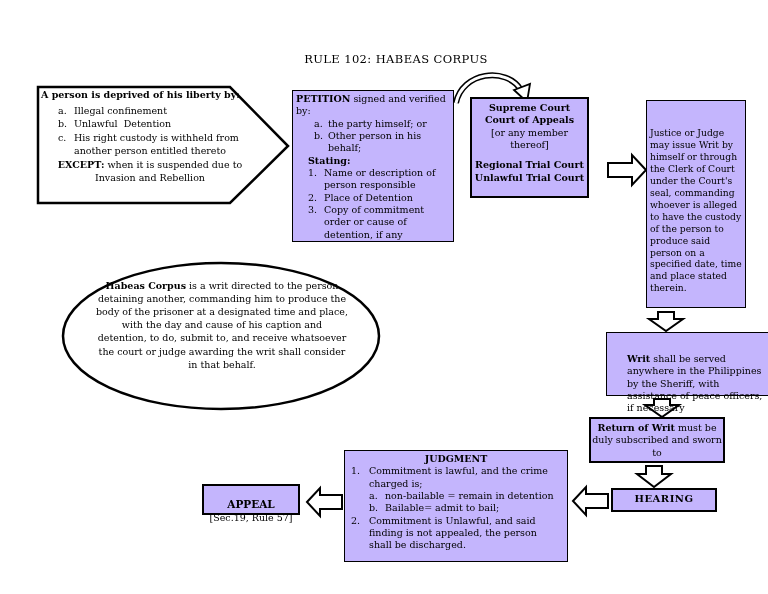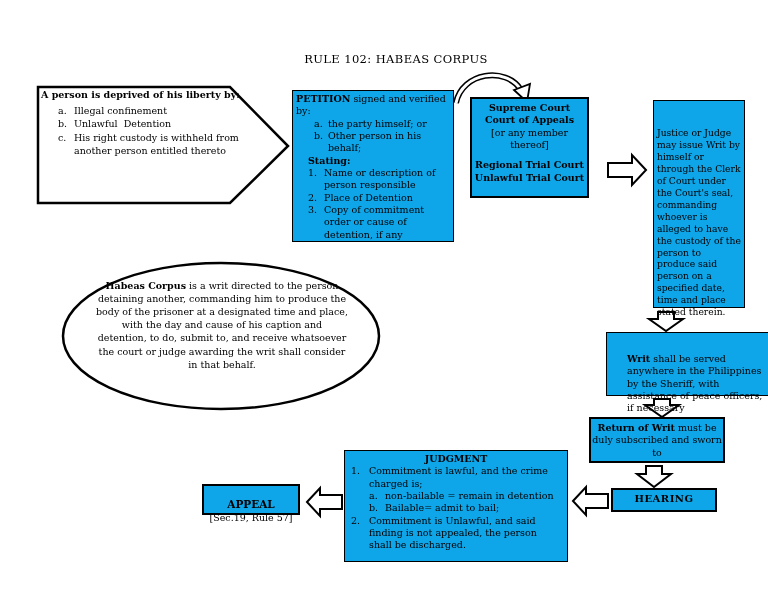--- a/index.html
+++ b/index.html
@@ -6,32 +6,32 @@
   .canvas{
     position:relative;width:768px;height:594px;background:#ffffff;
     font-family:"DejaVu Serif","Liberation Serif",serif;color:#000;overflow:hidden;
   }
   .abs{position:absolute;}
   .title{
     left:12px;top:52px;width:768px;text-align:center;
     font-size:11.5px;letter-spacing:.4px;
   }
   svg.layer{left:0;top:0;z-index:1;}
-  .box{position:absolute;background:#0ea5e9;border:1.6px solid #000;z-index:2;
+  .box{position:absolute;background:#c4b5fd;border:1.6px solid #000;z-index:2;
        font-size:9.5px;line-height:1.3;box-sizing:border-box;}
   .txtblock{position:absolute;z-index:3;font-size:9.5px;line-height:1.38;}
   .b{font-weight:bold;}
   .ctr{text-align:center;}
   .row{display:flex;}
   .m{flex:0 0 16px;}
   .t{flex:1;}
   [data-bind]{white-space:pre-wrap;}
   .petition{left:292px;top:90px;width:162px;height:152px;padding:2px 3px;}
   .courts{left:470px;top:97px;width:119px;height:101px;border-width:2px;padding-top:3px;}
-  .issuance{left:646px;top:100px;width:92px;height:208px;padding:26px 3px 0 3px;font-size:9.2px;line-height:1.3;margin-left:7px;}
+  .issuance{left:646px;top:100px;width:100px;height:208px;padding:26px 3px 0 3px;font-size:9.2px;line-height:1.3;}
   .service{left:606px;top:332px;width:178px;height:64px;padding:20px;}
   .returnbox{left:589px;top:417px;width:136px;height:46px;border-width:2px;padding-top:3px;}
   .hearing{left:611px;top:488px;width:106px;height:24px;border-width:2.5px;
            font-size:10px;font-weight:bold;line-height:18px;letter-spacing:.5px;}
   .judgment{left:344px;top:450px;width:224px;height:112px;padding:2px 6px;}
   .appeal{left:202px;top:484px;width:98px;height:31px;border-width:2px;padding-top:12px;}
   .gap8{height:8px;}
 </style>
 </head>
 <body>
@@ -74,20 +74,23 @@
       <span class="t" data-bind="deprivation.items.0">Illegal confinement</span>
     </div>
     <div class="row">
       <span class="m" data-bind="deprivation.markers.1">b.</span>
       <span class="t" data-bind="deprivation.items.1">Unlawful  Detention</span>
     </div>
     <div class="row">
       <span class="m" data-bind="deprivation.markers.2">c.</span>
       <span class="t" data-bind="deprivation.items.2">His right custody is withheld from another person entitled thereto</span>
     </div>
+  </div>
+  <div class="txtblock ctr" style="left:44px;top:158px;width:212px;line-height:1.42;">
+    <span class="b" data-bind="deprivation.except_lead">EXCEPT:</span><span data-bind="deprivation.except_rest"> when it is suspended due to Invasion and Rebellion</span>
   </div>
 
   <div class="box petition">
     <div>
       <span class="b" data-bind="petition.lead">PETITION</span><span data-bind="petition.rest"> signed and verified by:</span>
     </div>
     <div style="margin-left:18px;">
       <div class="row">
         <span class="m" style="flex-basis:14px;" data-bind="petition.who_markers.0">a.</span>
         <span class="t" data-bind="petition.who.0">the party himself; or</span>

